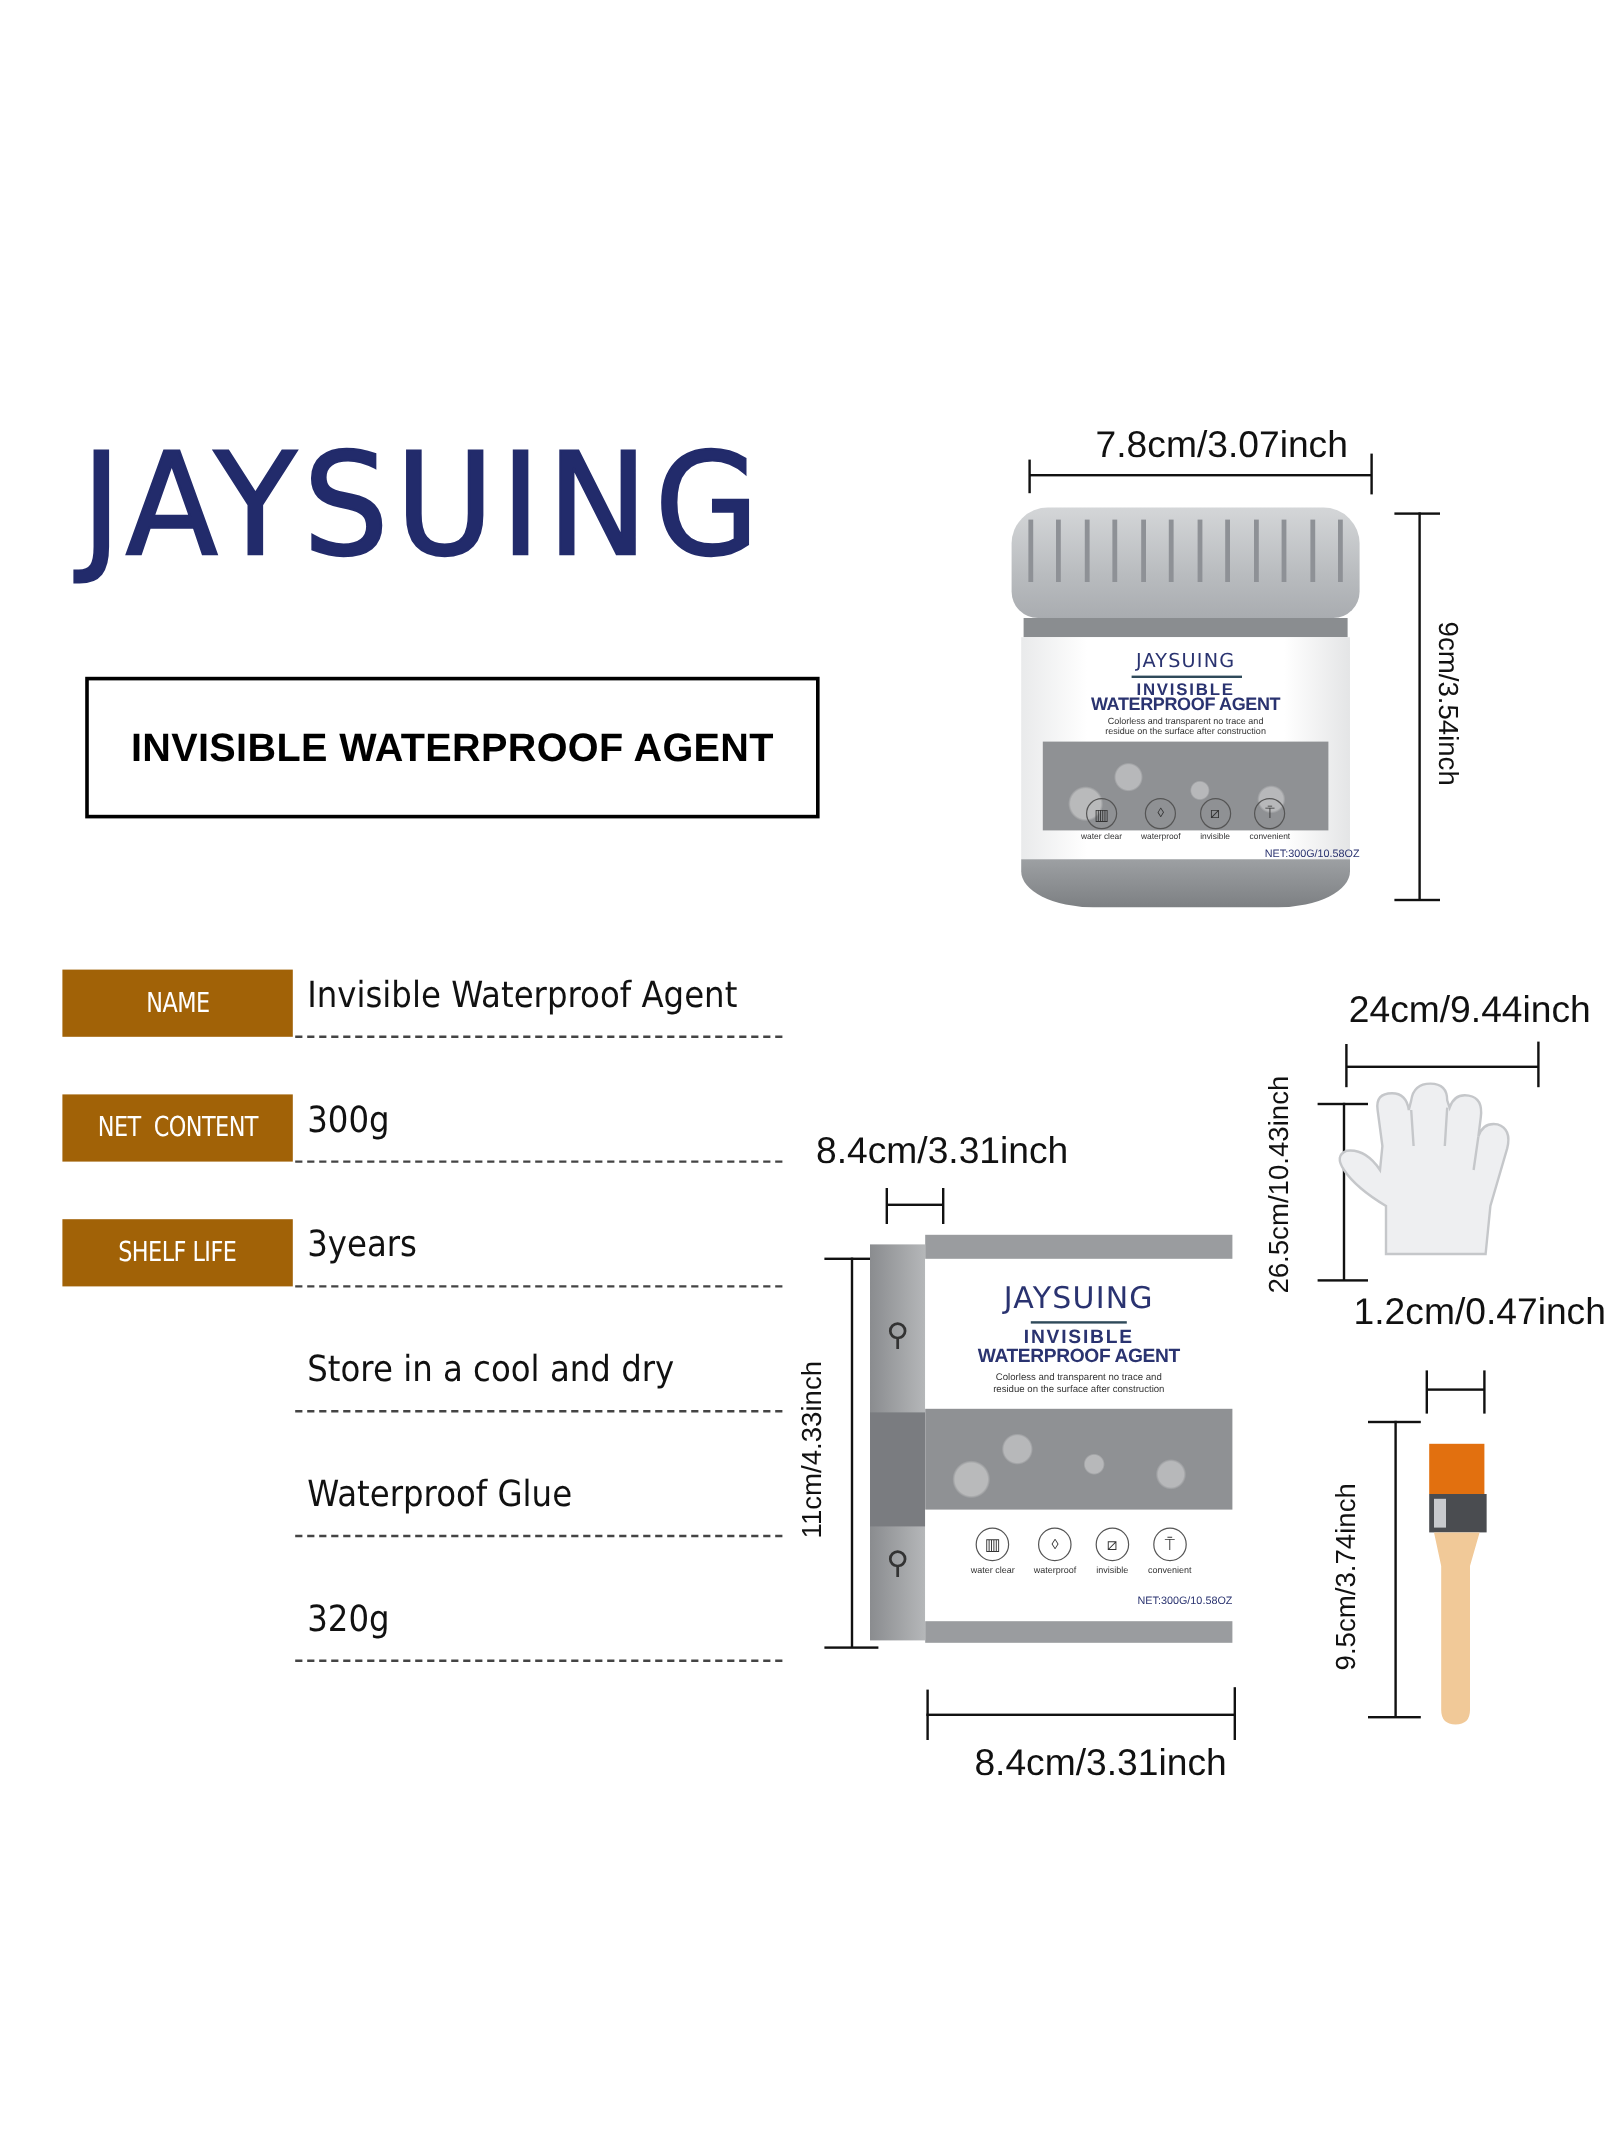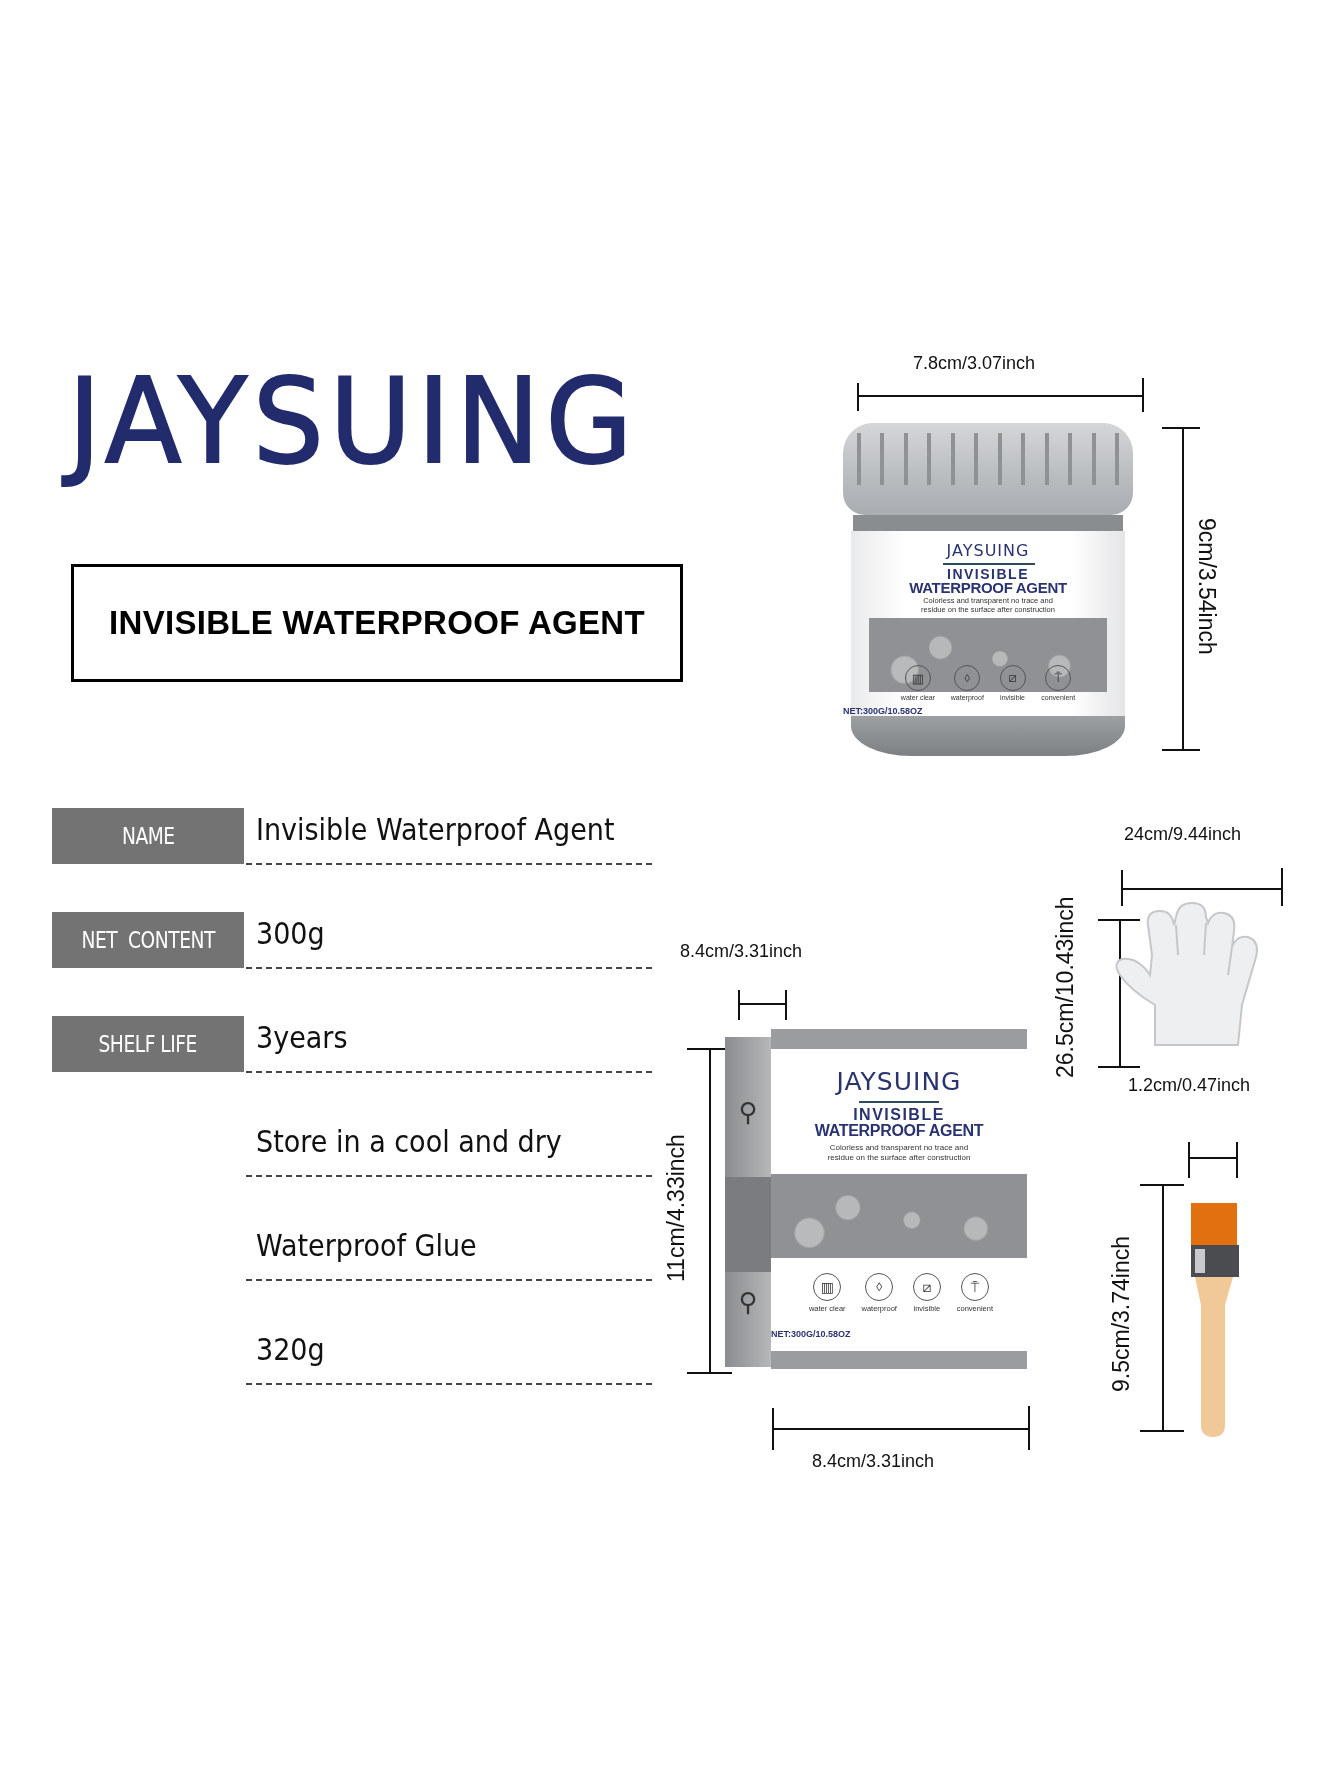--- a/index.html
+++ b/index.html
@@ -7,49 +7,49 @@
   .abs { position: absolute; }
 
   
   .brand { left: 68px; top: 362px; font-family: "DejaVu Sans", sans-serif; font-size: 118px; font-weight: 400; color: #222b6b; letter-spacing: 6px; line-height: 1; -webkit-text-stroke: 2px #222b6b; transform: scaleX(0.95); transform-origin: left top; }
 
   .title-box { left: 71px; top: 564px; width: 612px; height: 118px; border: 3px solid #000; display: flex; align-items: center; justify-content: center; }
   .title-box span { font-family: "Liberation Sans", sans-serif; font-weight: 700; font-size: 33px; color: #000; letter-spacing: 0.3px; }
 
   
   .spec-row { left: 52px; width: 600px; height: 56px; }
-  .spec-label { position: absolute; left: 0; top: 0; width: 192px; height: 56px; background: #737373; color: #fff; font-family: "DejaVu Sans Condensed", "DejaVu Sans", sans-serif; font-size: 23px; display: flex; align-items: center; justify-content: center; letter-spacing: -0.5px; transform-origin: center; }
+  .spec-label { position: absolute; left: 0; top: 0; width: 192px; height: 56px; background: #a16207; color: #fff; font-family: "DejaVu Sans Condensed", "DejaVu Sans", sans-serif; font-size: 23px; display: flex; align-items: center; justify-content: center; letter-spacing: -0.5px; transform-origin: center; }
   .spec-label span { display: inline-block; transform: scaleX(0.9); }
   .spec-value { position: absolute; left: 204px; top: 4px; font-family: "DejaVu Sans", sans-serif; font-size: 30px; color: #111; white-space: nowrap; transform: scaleX(0.9); transform-origin: left center; }
   .spec-line { position: absolute; left: 194px; top: 55px; width: 406px; border-top: 2px dashed #444; }
 
   
   .dim-h { height: 2px; background: #111; }
   .dim-v { width: 2px; background: #111; }
-  .dim-text { font-family: "Liberation Sans", sans-serif; font-size: 18px; color: #111; white-space: nowrap; }
+  .dim-text { font-family: "Liberation Sans", sans-serif; font-size: 31px; color: #111; white-space: nowrap; }
   .dim-text-v { font-family: "Liberation Sans", sans-serif; font-size: 23px; color: #111; white-space: nowrap; transform-origin: left top; }
 
   
   .jar { left: 843px; top: 423px; width: 290px; height: 330px; }
   .jar-lid { position: absolute; left: 0; top: 0; width: 290px; height: 92px; background: linear-gradient(#d4d6d8, #b9bcbf 60%, #a9acb0); border-radius: 30px 30px 22px 22px; }
   .jar-lid-ribs { position: absolute; left: 14px; top: 10px; width: 262px; height: 58px; display: flex; justify-content: space-between; }
   .jar-lid-ribs i { display: block; width: 4px; height: 52px; background: #8e9196; }
   .jar-band { position: absolute; left: 10px; top: 92px; width: 270px; height: 16px; background: #8a8d90; }
   .jar-body { position: absolute; left: 8px; top: 108px; width: 274px; height: 185px; background: linear-gradient(90deg, #e9eaeb, #ffffff 20%, #ffffff 80%, #e4e5e6); }
   .jar-bottom { position: absolute; left: 8px; top: 293px; width: 274px; height: 40px; background: linear-gradient(#9da0a3, #7d8083); border-radius: 0 0 60px 60px / 0 0 30px 30px; }
   .lbl-brand { position: absolute; width: 100%; text-align: center; font-family: "DejaVu Sans", sans-serif; color: #2a3370; }
   .lbl-line { position: absolute; height: 2px; background: #2f4a5a; }
   .lbl-title { position: absolute; width: 100%; text-align: center; font-family: "Liberation Sans", sans-serif; font-weight: 700; color: #2a3370; line-height: 1.0; }
   .lbl-desc { position: absolute; width: 100%; text-align: center; font-family: "Liberation Sans", sans-serif; color: #333; line-height: 1.1; }
   .lbl-photo { position: absolute; background: radial-gradient(circle at 30% 40%, #b7b8ba 0 6%, transparent 7%), radial-gradient(circle at 55% 55%, #b7b8ba 0 5%, transparent 6%), radial-gradient(circle at 80% 65%, #b7b8ba 0 5%, transparent 6%), radial-gradient(circle at 15% 70%, #b9babb 0 6%, transparent 7%), #8f9194; }
   .lbl-icons { position: absolute; display: flex; justify-content: space-around; }
   .lbl-icon { display: flex; flex-direction: column; align-items: center; }
   .lbl-icon .circ { border: 1.5px solid #555; border-radius: 50%; display: flex; align-items: center; justify-content: center; color: #333; }
   .lbl-icon .cap { font-family: "Liberation Sans", sans-serif; color: #333; white-space: nowrap; margin-top: 3px; }
-  .lbl-net { position: absolute; width: 100%; text-align: left; font-family: "Liberation Sans", sans-serif; font-weight: 700; color: #2a3370; }
+  .lbl-net { position: absolute; width: 100%; text-align: right; font-family: "Liberation Sans", sans-serif; font-weight: 400; color: #2a3370; }
 
   
   .box { left: 725px; top: 1029px; width: 302px; height: 340px; }
   .box-side { position: absolute; left: 0; top: 8px; width: 46px; height: 330px; background: linear-gradient(90deg, #8a8c8f, #b5b7b9); }
   .box-side .sect { position: absolute; left: 0; width: 46px; }
   .box-front { position: absolute; left: 46px; top: 0; width: 256px; height: 340px; background: #ffffff; }
   .box-top-band { position: absolute; left: 0; top: 0; width: 256px; height: 20px; background: #9a9c9f; }
   .box-bot-band { position: absolute; left: 0; bottom: 0; width: 256px; height: 18px; background: #9a9c9f; }
 
   

